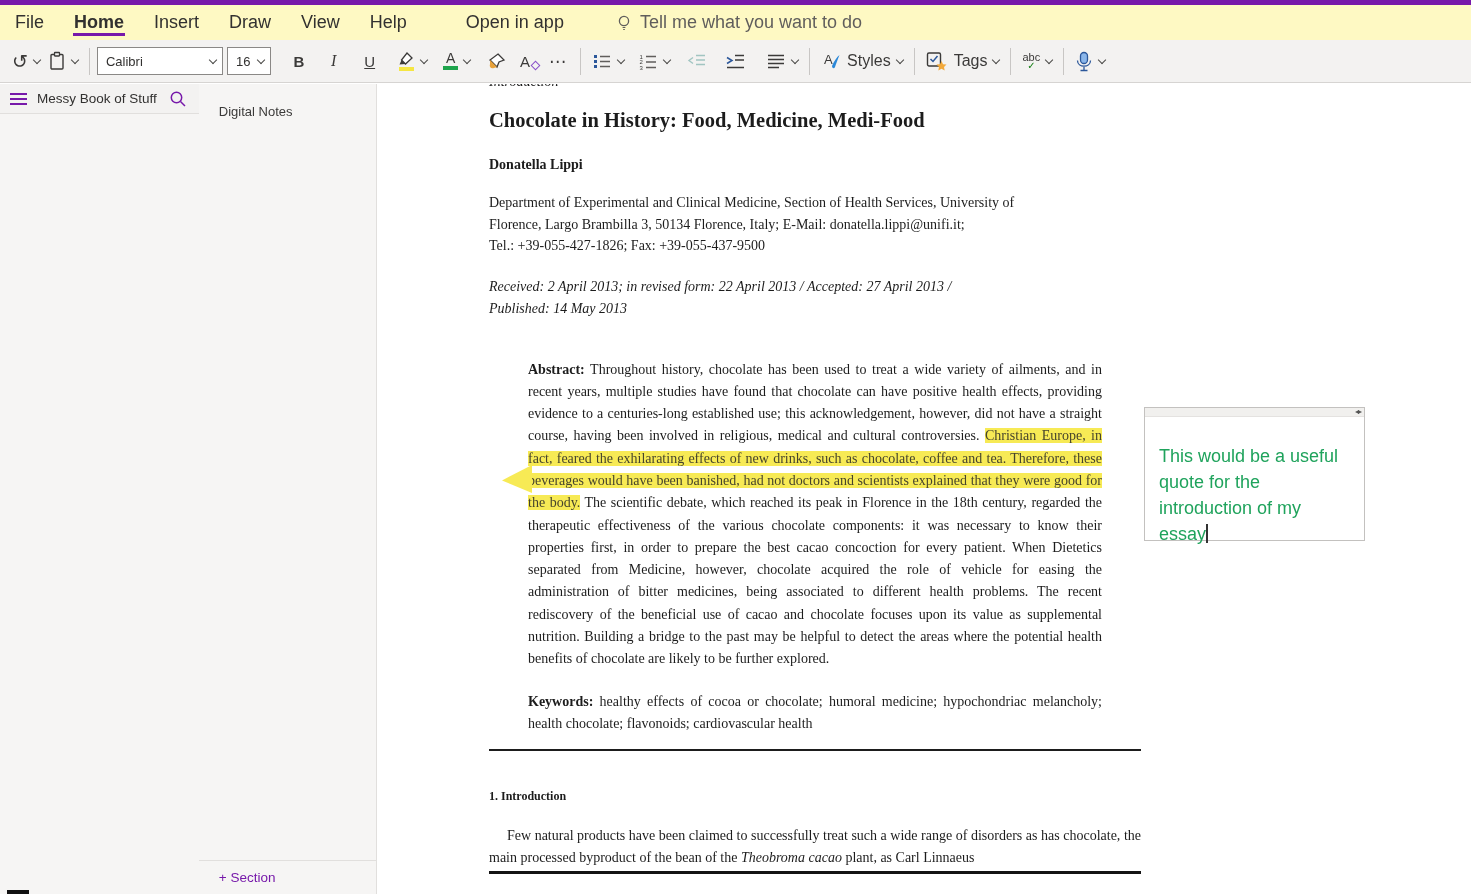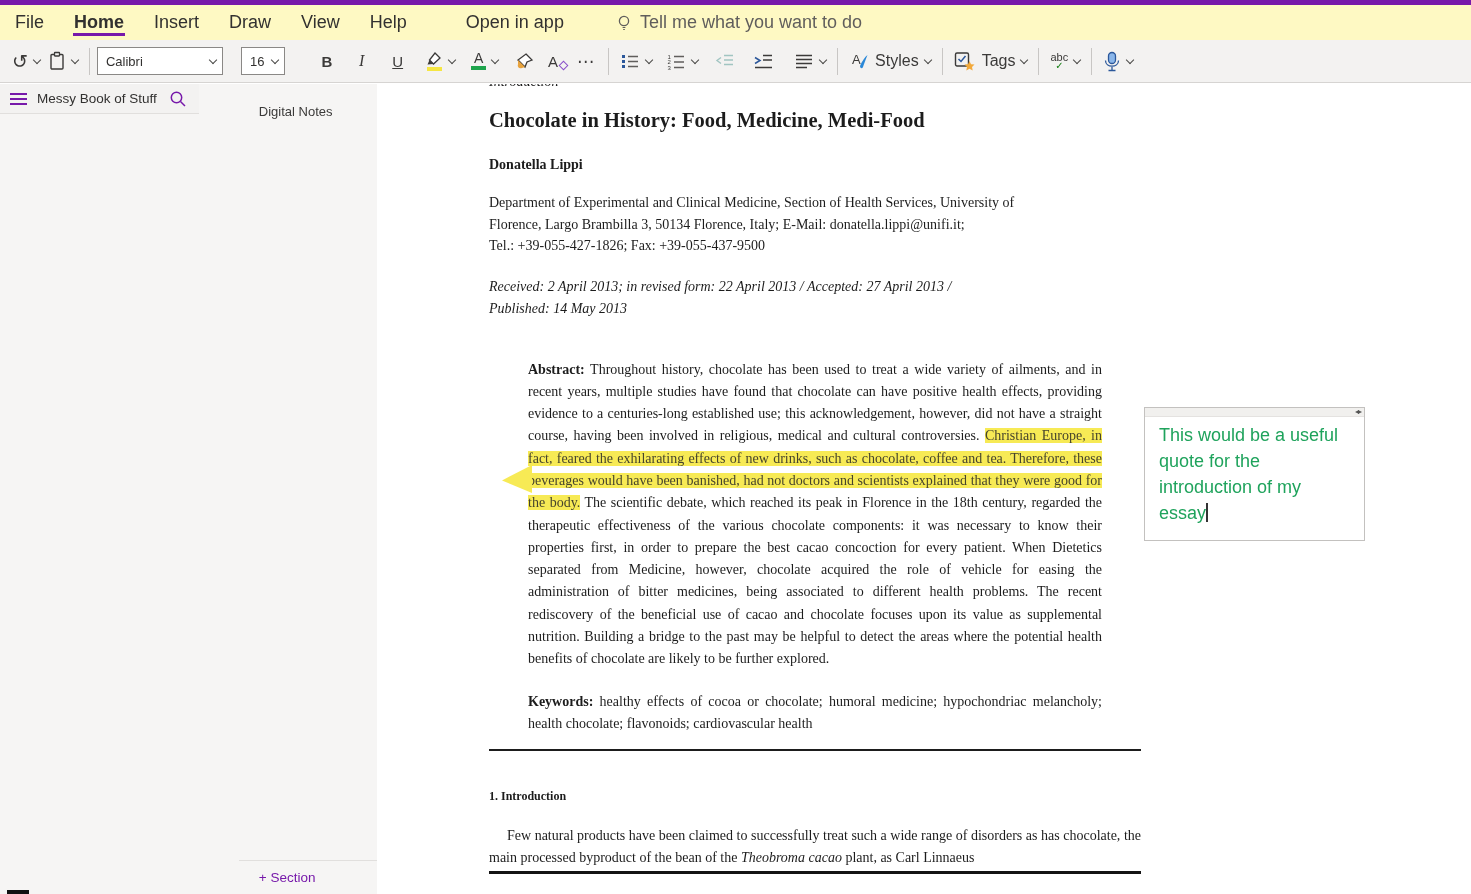--- a/index.html
+++ b/index.html
@@ -21,21 +21,21 @@
   .tbtn { display:flex; align-items:center; justify-content:center; height:30px; min-width:24px;
           padding:0 4px; color:#3b3a39; border-radius:2px; }
   .chev { display:inline-block; width:6px; height:6px; border-right:1.4px solid #4a4947;
           border-bottom:1.4px solid #4a4947; transform:rotate(45deg); margin-left:6px; margin-top:-3px; }
   .tb-sep { width:1px; height:27px; background:#c8c6c4; margin:0 7px; flex:none; }
   .glyph-b { font-weight:700; font-size:15px; }
   .glyph-i { font-style:italic; font-family:"Liberation Serif",serif; font-size:16px; padding:0 6px; }
   .glyph-u { text-decoration:underline; font-size:15px; padding:0 4px; }
   .undo-glyph { font-size:19px; line-height:1; }
   .select-box { display:flex; align-items:center; background:#fff; border:1px solid #8a8886;
-                height:28px; padding:0 6px 0 8px; font-size:13px; margin-right:16px; }
+                height:28px; padding:0 6px 0 8px; font-size:13px; margin-right:2px; }
   .select-box.font { width:126px; justify-content:space-between; }
   .select-box.size { width:44px; justify-content:space-between; margin-left:2px; }
   .stackcol { display:flex; flex-direction:column; align-items:center; line-height:1; }
   .color-bar { width:15px; height:4px; margin-top:1px; }
   .more-dots { font-size:17px; letter-spacing:1px; padding:0 6px; }
   .abc-label { font-size:11px; line-height:9px; }
   .abc-check { color:#107c10; font-size:10px; line-height:8px; }
   .diamond { width:7px; height:7px; border:1.5px solid #8950c9; transform:rotate(45deg);
              display:inline-block; margin-left:2px; margin-top:9px; }
   .disabled { opacity:.45; }
@@ -44,21 +44,21 @@
   .sidebar { position:absolute; left:0; top:84px; width:376px; bottom:0; background:#f6f5f4;
              border-right:1px solid #e1dfdd; display:flex; flex-direction:row; }
   .sb-header { height:30px; background:#f3f2f1; border-bottom:1px solid #e1dfdd;
                display:flex; align-items:center; flex:none; }
   .hamburger { padding:0 10px; display:flex; flex-direction:column; gap:3px; }
   .hamburger span { width:17px; height:2px; background:#7719aa; display:block; }
   .sb-title { flex:1; text-align:center; font-size:13.5px; color:#323130; }
   .sb-search { padding:0 12px; }
   .sb-cols { flex:1; display:flex; }
   .sb-col { display:flex; flex-direction:column; }
-  .col-sections { width:178px; background:#f6f5f4; border-right:1px solid #e1dfdd;margin-left:40px; }
+  .col-sections { width:178px; background:#f6f5f4; border-right:1px solid #e1dfdd; }
   .col-pages { width:198px; background:#faf9f8; }
   .sb-list { flex:1; padding-top:12px; }
   .sb-item { height:30px; display:flex; align-items:center; padding-left:20px; font-size:13px; color:#3b3a39; }
   .sb-foot { height:34px; border-top:1px solid #e1dfdd; display:flex; align-items:center;
              padding-left:20px; color:#7719aa; font-size:13.5px; flex:none; }
 
   
   .content { position:absolute; left:377px; top:84px; right:0; bottom:0; background:#fff; overflow:hidden; }
   .printout { position:absolute; left:112px; top:-10px; width:652px; font-family:"Liberation Serif","DejaVu Serif",serif;
               color:#1c1c1c; font-size:14px; }
@@ -77,21 +77,21 @@
   .doc-h1 { margin-top:36px; font-weight:700; font-size:12px; line-height:18px; }
   .doc-para { margin-top:20px; text-align:justify; line-height:22px; text-indent:18px; }
   .clipped-line { margin-top:2px; height:3px; background:#141414; }
 
   
   .note-box { position:absolute; left:767px; top:323px; width:221px; height:134px;
               border:1px solid #c3c1bf; background:#fff; }
   .note-grip { height:9px; background:#f1f0ee; border-bottom:1px solid #e4e2e0;
                display:flex; justify-content:flex-end; align-items:center; padding-right:3px; }
   .note-grip span { font-size:8px; color:#555; letter-spacing:-1px; line-height:8px; }
-  .note-body { padding:5px 13px 0 14px; font-size:18px; line-height:26px; color:#1fa35c; }
+  .note-body { padding:26px 13px 0 14px; font-size:18px; line-height:26px; color:#1fa35c; }
   .caret { display:inline-block; width:1.5px; height:19px; background:#333; vertical-align:-3px; }
 
   .corner-black { position:absolute; left:7px; top:890px; width:22px; height:4px; background:#111; }
 
   svg { display:block; }
 </style>
 </head>
 <body>
 
 <div class="top-strip"></div>

